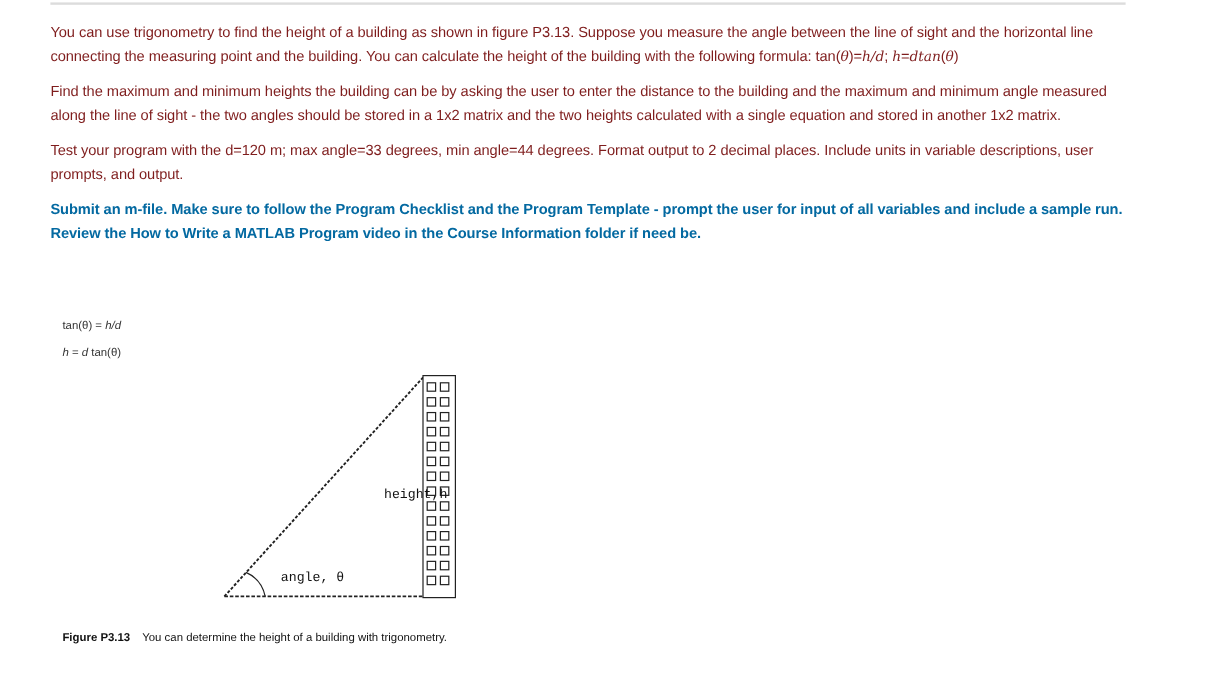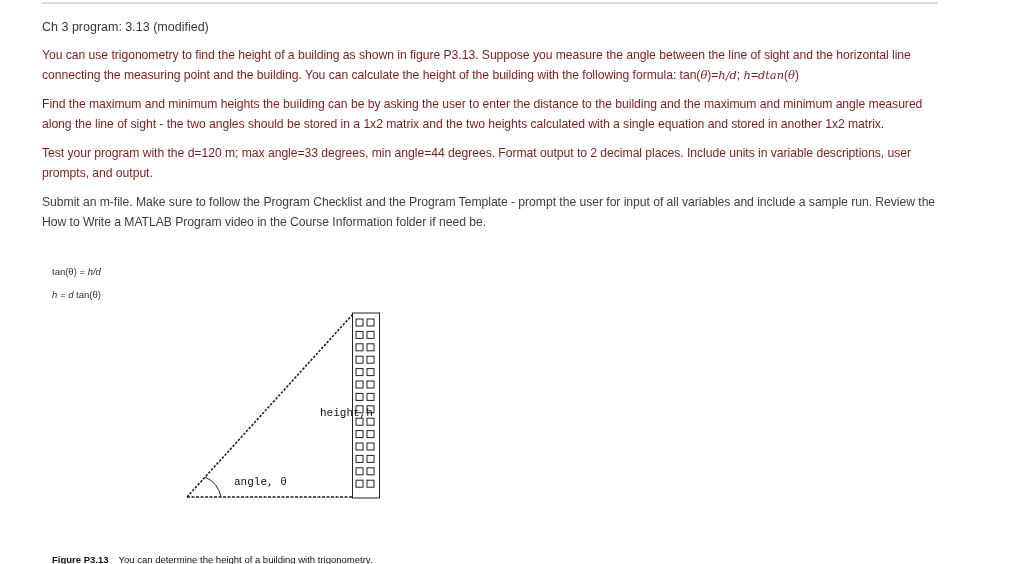--- a/index.html
+++ b/index.html
@@ -2,37 +2,36 @@
 <html><head>
   <meta charset="utf-8">
   <style>
     html, body { margin: 0; padding: 0; background: #ffffff; }
     body { width: 1024px; height: 564px; position: relative; overflow: hidden;
            font-family: "Liberation Sans", "DejaVu Sans", sans-serif; color: #2d3b45; }
     .top-rule { position: absolute; left: 42px; top: 2px; width: 896px; height: 2px; background: #dcdcdc; }
     .content { position: absolute; left: 42px; top: 18px; width: 910px; }
     .heading { font-size: 12.5px; line-height: 18px; margin: 0 0 10px 0; color: #2d3b45; }
     .para { font-size: 12.2px; line-height: 19.5px; margin: 0 0 10px 0; color: #7f1d1d; letter-spacing: -0.05px; }
-    .para.bold { font-weight: normal; color: #404040; }
+    .para.bold { font-weight: bold; color: #0369a1; }
     .math { font-family: "DejaVu Serif", serif; font-style: italic; font-size: 11.5px; }
     .formulas { position: absolute; left: 52px; top: 265px; font-size: 9.5px; font-weight: normal; color: #333; }
     .formulas div { height: 23px; line-height: 14px; }
     .formulas i { font-style: italic; }
     .figure { position: absolute; left: 0; top: 0; width: 1024px; height: 564px; pointer-events: none; }
     .fig-label { position: absolute; font-family: Liberation Mono, monospace; color: #111; margin-left: 15px; }
-    .caption { position: absolute; left: 52px; top: 554px; font-size: 9.5px; color: #111; }
+    .caption { position: absolute; left: 52px; top: 526px; font-size: 9.5px; color: #111; }
     .caption .fig-num { font-weight: bold; margin-right: 10px; }
   </style>
 </head>
 <body>
 
 <div class="top-rule"></div>
 
 <div class="content">
-  <div class="heading">Ch 3 program: 3.13 (modified)</div>
 
   <p class="para"><span>You can use trigonometry to find the height of a building as shown in figure P3.13. Suppose you measure the angle between the line of sight and the horizontal line connecting the measuring point and the building. You can calculate the height of the building with the following formula: tan(</span><span class="math">θ</span><span>)=</span><span class="math">h/d</span><span>; </span><span class="math">h</span><span>=</span><span class="math">dtan</span><span>(</span><span class="math">θ</span><span>)</span></p>
 
   <p class="para">Find the maximum and minimum heights the building can be by asking the user to enter the distance to the building and the maximum and minimum angle measured along the line of sight - the two angles should be stored in a 1x2 matrix and the two heights calculated with a single equation and stored in another 1x2 matrix.</p>
 
   <p class="para">Test your program with the d=120 m; max angle=33 degrees, min angle=44 degrees.  Format output to 2 decimal places. Include units in variable descriptions, user prompts, and output.</p>
 
   <p class="para bold">Submit an m-file.  Make sure to follow the Program Checklist and the Program Template - prompt the user for input of all variables and include a sample run. Review the How to Write a MATLAB Program video in the Course Information folder if need be.</p>
 </div>
 

